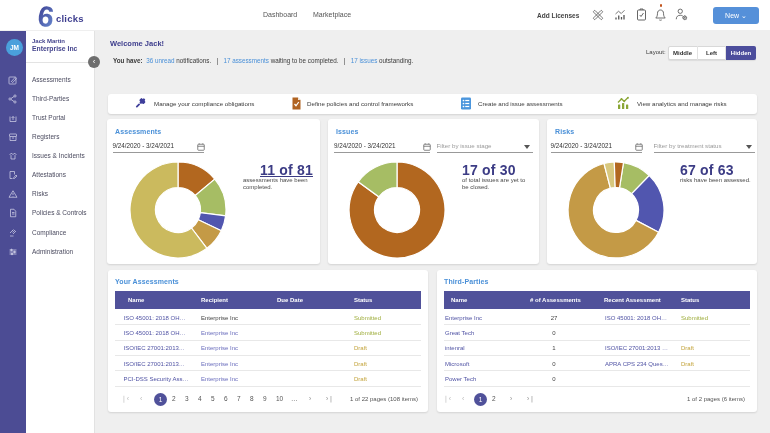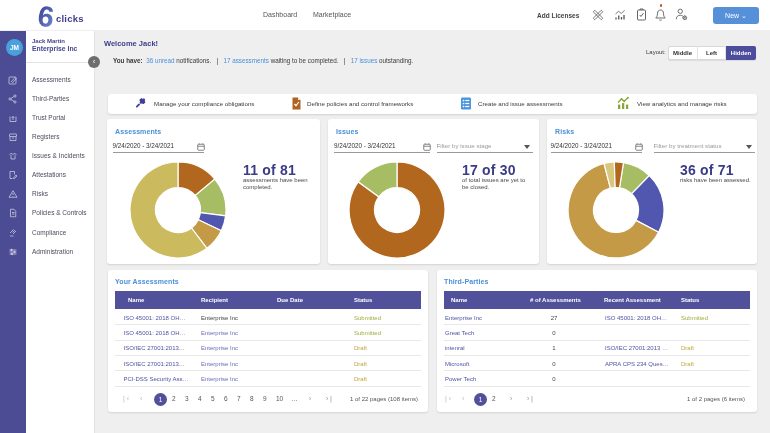--- a/index.html
+++ b/index.html
@@ -123,21 +123,21 @@
 <div class="abs" style="left:32px;top:228.5px;font-size:6.5px;color:#4c4c60;">Compliance</div>
 <svg class="abs" style="left:8px;top:246.7px;" width="10" height="10" viewBox="0 0 20 20" fill="none" stroke="#cfcfe6" stroke-width="1.5">
       <path d="M3 6 L17 6 M3 10 L17 10 M3 14 L17 14"></path>
       <circle cx="7" cy="6" r="1.6" fill="#cfcfe6"></circle>
       <circle cx="13" cy="10" r="1.6" fill="#cfcfe6"></circle>
       <circle cx="8" cy="14" r="1.6" fill="#cfcfe6"></circle>
     </svg>
 <div class="abs" style="left:32px;top:247.7px;font-size:6.5px;color:#4c4c60;">Administration</div>
 </div>
 
-<div class="abs" style="left:104px;top:39px;font-size:7.5px;font-weight:bold;color:#3c3c8c;">Welcome Jack!</div>
+<div class="abs" style="left:110px;top:39px;font-size:7.5px;font-weight:bold;color:#3c3c8c;">Welcome Jack!</div>
 <div class="abs" style="left:113px;top:57px;font-size:6.3px;color:#3a3a3a;"><b>You have:</b>&nbsp; <span style="color:#4a90d8;">36 unread</span> notifications. &nbsp;&nbsp;|&nbsp;&nbsp; <span style="color:#4a90d8;">17 assessments</span> waiting to be completed. &nbsp;&nbsp;|&nbsp;&nbsp; <span style="color:#4a90d8;">17 issues</span> outstanding.</div>
 <div class="abs" style="left:646px;top:48.5px;font-size:6px;color:#3a3a3a;">Layout:</div>
 <div class="abs" style="left:668px;top:46px;width:88px;height:14px;background:#fff;border:1px solid #d8d8d8;border-radius:2px;box-shadow:0 1px 1px rgba(0,0,0,0.08);"></div>
 <div class="abs" style="left:668px;top:46px;width:29px;height:14px;font-size:6px;font-weight:bold;color:#333;text-align:center;line-height:14px;">Middle</div>
 <div class="abs" style="left:697px;top:46px;width:29px;height:14px;font-size:6px;font-weight:bold;color:#333;text-align:center;line-height:14px;border-left:1px solid #e2e2e2;border-right:1px solid #e2e2e2;">Left</div>
 <div class="abs" style="left:726px;top:46px;width:30px;height:14px;background:#4c4d9c;border-radius:0 2px 2px 0;font-size:6px;font-weight:bold;color:#fff;text-align:center;line-height:14px;">Hidden</div>
 
 <div class="card" style="left:108px;top:94px;width:649px;height:19.5px;"></div>
 <svg class="abs" style="left:135px;top:97px;" width="13" height="13" viewBox="0 0 26 26">
   <g fill="#3f3f9b" transform="rotate(45 13 10)">
@@ -216,25 +216,25 @@
       <path d="M10.2 20.8 A48 48 0 0 1 49.0 1.0 L49.0 26.5 A22.5 22.5 0 0 0 30.8 35.8 Z" fill="#a6bd64" stroke="#fff" stroke-width="1.2"></path>
     </svg>
 <svg class="abs" style="left:567px;top:161px;" width="98" height="98" viewBox="0 0 98 98">
       <path d="M56.5 1.6 A48 48 0 0 1 82.3 14.5 L64.6 32.8 A22.5 22.5 0 0 0 52.5 26.8 Z" fill="#a6bd64" stroke="#fff" stroke-width="1.2"></path>
       <path d="M82.3 14.5 A48 48 0 0 1 91.6 71.2 L69.0 59.4 A22.5 22.5 0 0 0 64.6 32.8 Z" fill="#5156af" stroke="#fff" stroke-width="1.2"></path>
       <path d="M91.6 71.2 A48 48 0 1 1 37.0 2.5 L43.4 27.2 A22.5 22.5 0 1 0 69.0 59.4 Z" fill="#c49a46" stroke="#fff" stroke-width="1.2"></path>
       <path d="M37.0 2.5 A48 48 0 0 1 47.3 1.0 L48.2 26.5 A22.5 22.5 0 0 0 43.4 27.2 Z" fill="#d8c87e" stroke="#fff" stroke-width="1.2"></path>
       <path d="M47.3 1.0 A48 48 0 0 1 56.5 1.6 L52.5 26.8 A22.5 22.5 0 0 0 48.2 26.5 Z" fill="#b2671f" stroke="#fff" stroke-width="1.2"></path>
     </svg>
 </div>
-<div class="bignum" style="left:243px;top:161.5px;">11 of 81</div>
+<div class="bignum" style="left:260px;top:161.5px;text-decoration:underline;">11 of 81</div>
 <div class="subtxt" style="left:243px;top:177px;width:70px;">assessments have been completed.</div>
 <div class="bignum" style="left:462px;top:161.5px;">17 of 30</div>
 <div class="subtxt" style="left:462px;top:177px;width:70px;">of total issues are yet to be closed.</div>
-<div class="bignum" style="left:680px;top:161.5px;">36 of 71</div>
+<div class="bignum" style="left:680px;top:161.5px;">67 of 63</div>
 <div class="subtxt" style="left:680px;top:177px;width:75px;">risks have been assessed.</div>
 
 <div class="card" style="left:108px;top:270px;width:320px;height:142px;"></div>
 <div class="card" style="left:437px;top:270px;width:320px;height:142px;"></div>
 <div class="ctitle" style="left:115px;top:278px;">Your Assessments</div>
 <div class="ctitle" style="left:444px;top:278px;">Third-Parties</div>
 <div id="tables">
 <div class="thead" style="left:115px;top:291px;width:306px;"></div>
 <div class="abs" style="left:128px;top:297px;font-size:6px;font-weight:bold;color:#fff;">Name</div>
 <div class="abs" style="left:201px;top:297px;font-size:6px;font-weight:bold;color:#fff;">Recipient</div>

